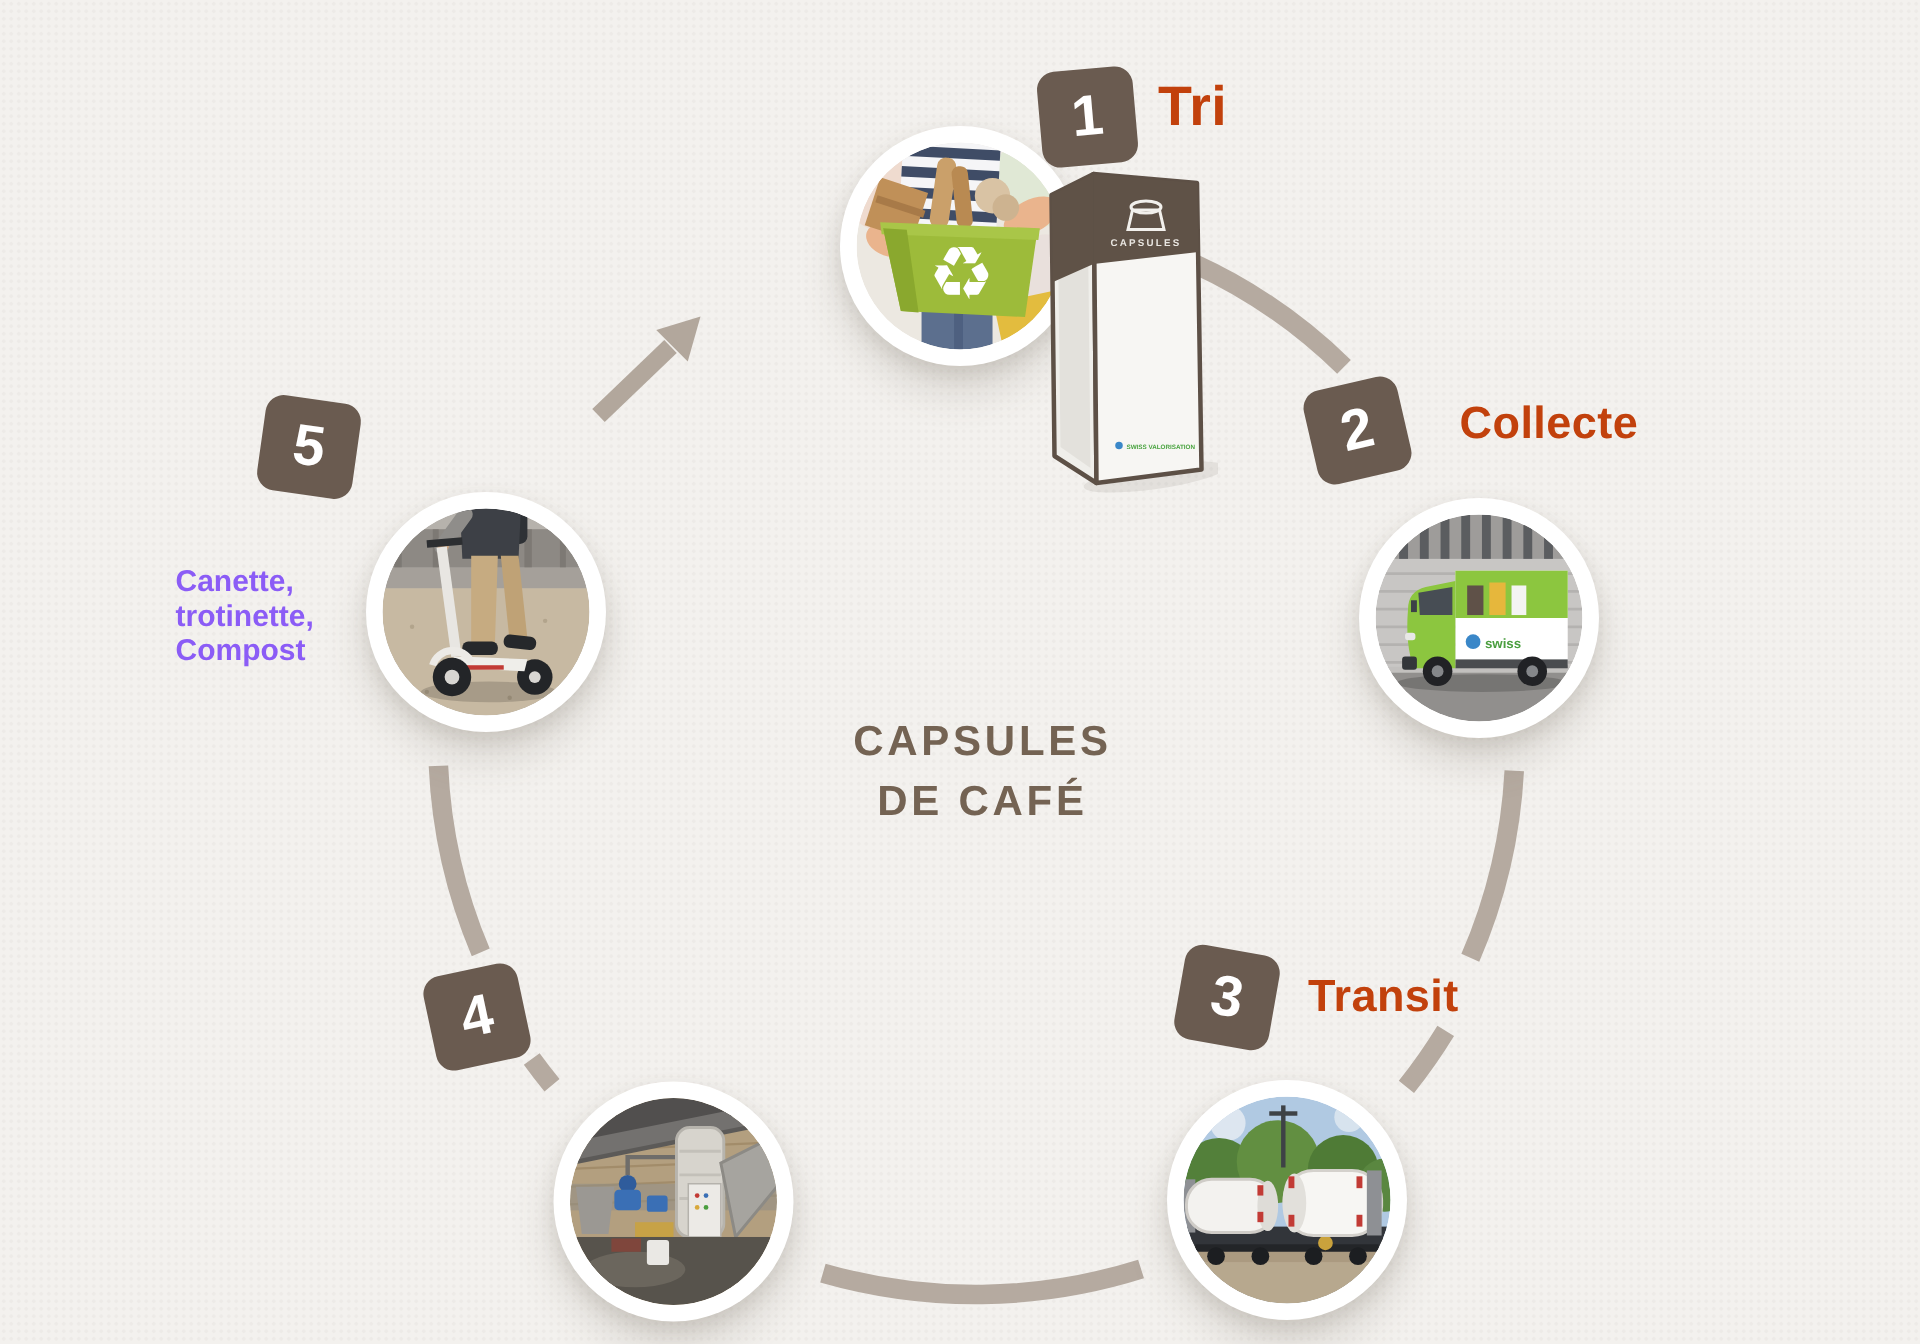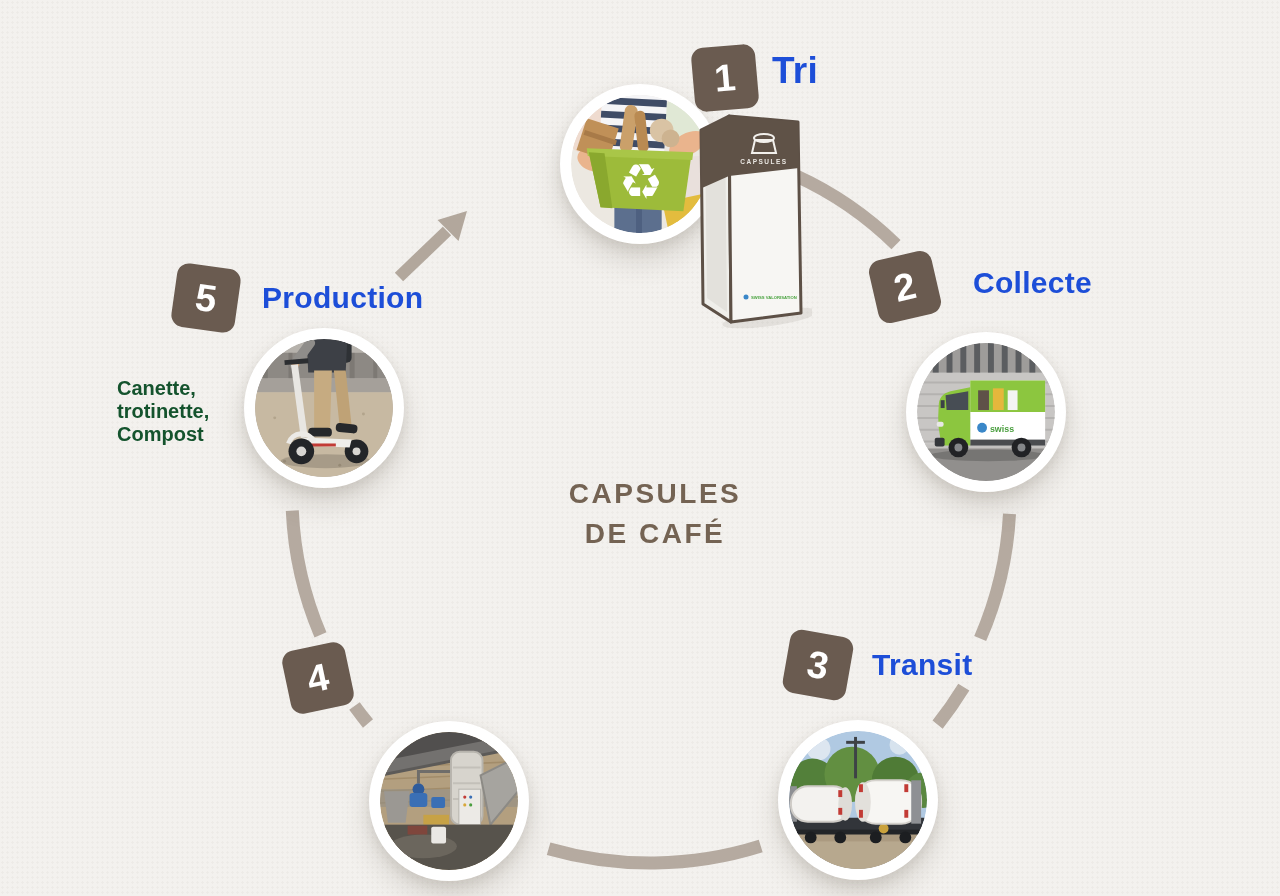--- a/index.html
+++ b/index.html
@@ -13,26 +13,26 @@
     background-image:radial-gradient(rgba(120,110,100,0.05) 1px, transparent 1.2px);
     background-size:5px 5px;
   }
   .arcs{position:absolute;left:0;top:0;}
   .badge{
     position:absolute;width:64px;height:64px;border-radius:12px;
     background:#6a5b50;color:#fff;display:flex;align-items:center;justify-content:center;
     font-size:38px;font-weight:bold;z-index:6;
   }
   .step-label{
-    position:absolute;font-size:30px;font-weight:bold;color:#1d4ed8;
+    position:absolute;font-size:30px;font-weight:bold;color:#c2410c;
     letter-spacing:.3px;z-index:6;white-space:nowrap;
   }
   .step-label.big{font-size:37px;}
   .step-desc{
-    position:absolute;font-size:20px;font-weight:bold;color:#14532d;
+    position:absolute;font-size:20px;font-weight:bold;color:#8b5cf6;
     line-height:23px;white-space:pre-line;z-index:6;
   }
   .photo{
     position:absolute;width:160px;height:160px;border-radius:50%;background:#fff;
     box-shadow:0 16px 28px rgba(100,88,76,.20),0 5px 12px rgba(100,88,76,.12);
     display:flex;align-items:center;justify-content:center;z-index:4;
   }
   .photo svg{display:block;border-radius:50%;}
   .box-svg{position:absolute;left:692px;top:106px;z-index:5;}
   .title{
@@ -268,21 +268,20 @@
         <ellipse cx="44" cy="116" rx="34" ry="12" fill="#6b665d"></ellipse>
         <rect x="28" y="95" width="20" height="9" fill="#8a4438" opacity=".8"></rect>
         <rect x="52" y="96" width="15" height="17" rx="2" fill="#eae8e4"></rect>
       </g>
     </svg>
   </div>
 
   <div class="badge" style="left:174px;top:266px;transform:rotate(8deg)">
     <span>5</span>
   </div>
-  <div class="step-label" style="left:262px;top:281px;">Production</div>
   <div class="photo" style="left:244px;top:328px;">
     <svg width="138" height="138" viewBox="0 0 140 140">
       <defs>
           <clipPath id="cpPro">
             <circle cx="70" cy="70" r="70"></circle>
           </clipPath>
         </defs>
       <g clip-path="url(#cpPro)">
         <rect width="140" height="140" fill="#b6b2ac"></rect>
         <rect y="14" width="140" height="26" fill="#8d8984"></rect>

